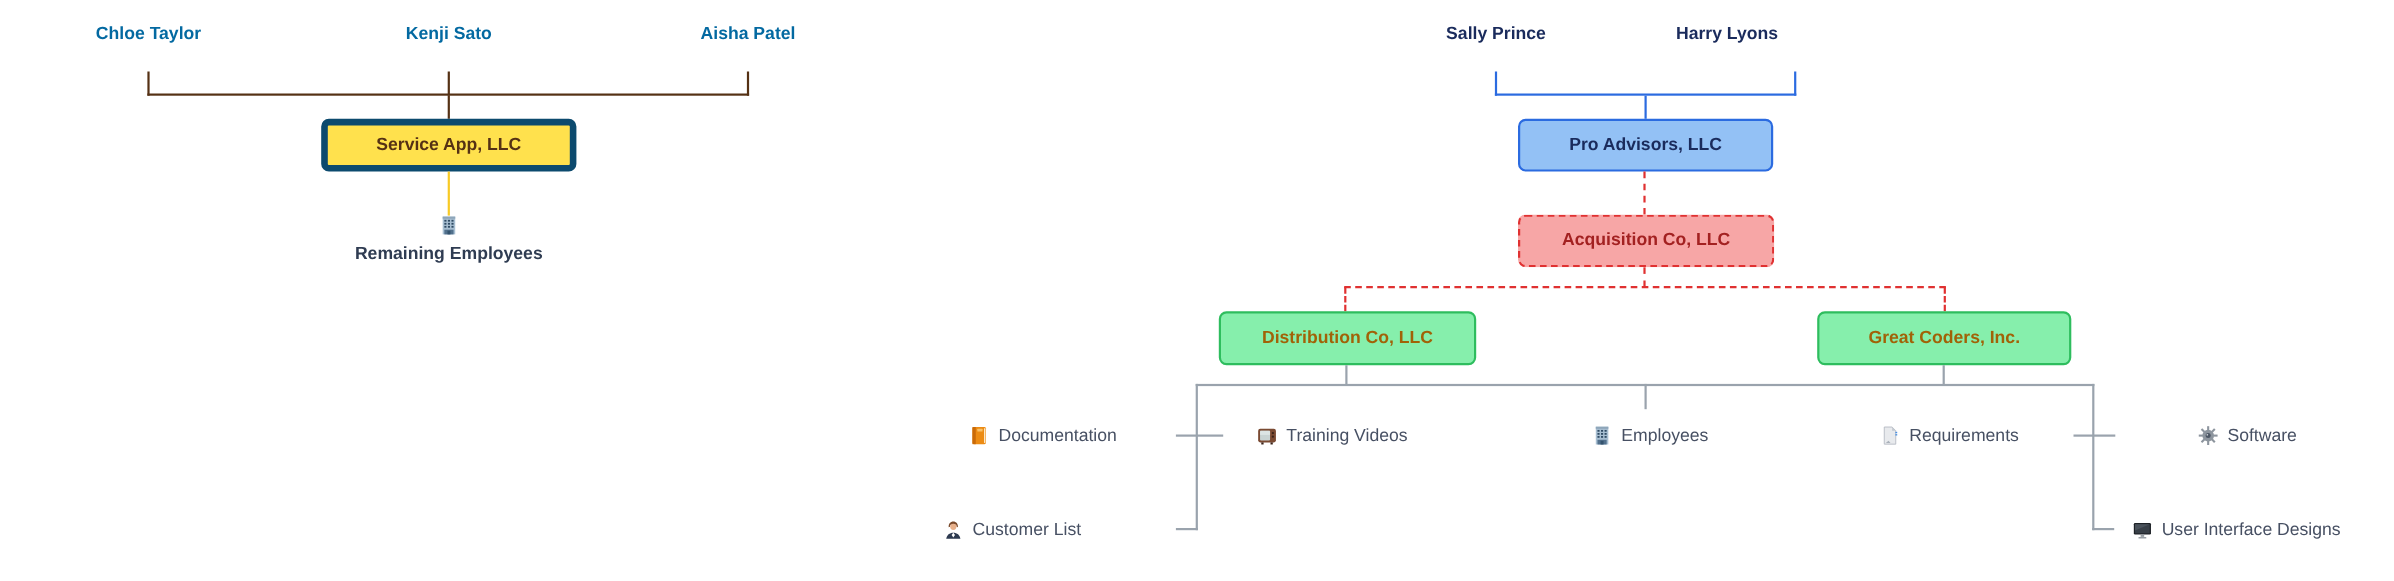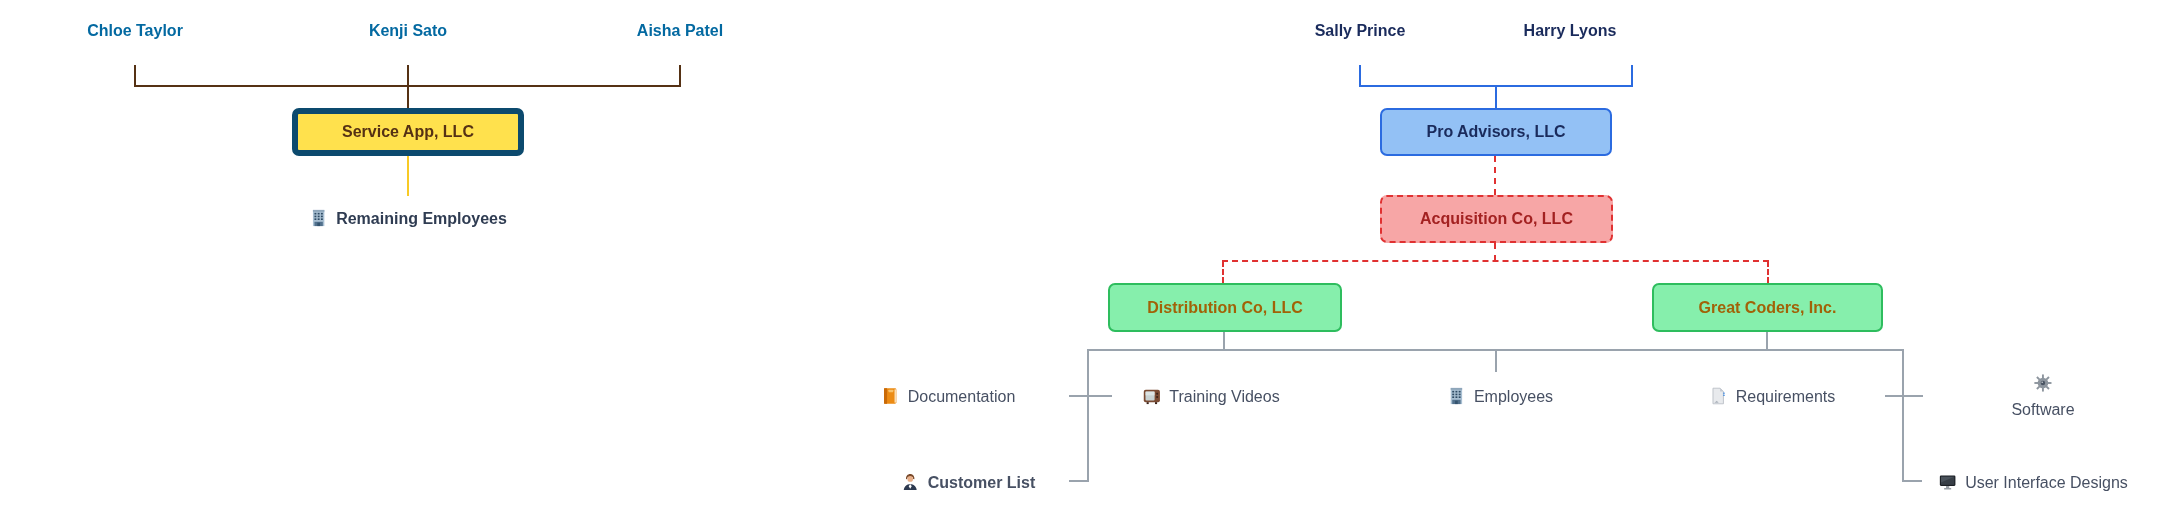--- a/index.html
+++ b/index.html
@@ -59,21 +59,21 @@
   <div class="vline l-line" style="left:679px;top:65px;height:22px;"></div>
   <div class="hline l-line" style="left:134px;top:85px;width:547px;"></div>
   <div class="vline l-line" style="left:407px;top:87px;height:21px;"></div>
 
   <div class="node l-box" style="left:292px;top:108px;width:232px;height:48px;">
     <span>Service App, LLC</span>
   </div>
 
   <div class="vline l-gold" style="left:407px;top:156px;height:40px;"></div>
 
-  <div class="asset l-asset" style="left:408px;top:218px;">
+  <div class="asset l-asset" style="left:408px;top:218px;flex-direction:column;">
     <svg width="19" height="19" viewBox="0 0 20 20">
       <rect x="4" y="1.5" width="12" height="17" fill="#a8bfd2"></rect>
       <rect x="4" y="1.5" width="12" height="2" fill="#8ea6ba"></rect>
       <g fill="#2e4a63">
         <rect x="5.6" y="4.6" width="2" height="1.7"></rect>
           <rect x="9" y="4.6" width="2" height="1.7"></rect>
           <rect x="12.4" y="4.6" width="2" height="1.7"></rect>
         <rect x="5.6" y="7.5" width="2" height="1.7"></rect>
           <rect x="9" y="7.5" width="2" height="1.7"></rect>
           <rect x="12.4" y="7.5" width="2" height="1.7"></rect>
@@ -176,40 +176,40 @@
     <svg width="19" height="19" viewBox="0 0 20 20">
       <path d="M4.5 1.8h7.5l3.5 3.5v12.9H4.5z" fill="#e8eaed" stroke="#b7bcc4" stroke-width="0.9"></path>
       <path d="M12 1.8v3.5h3.5z" fill="#c3c9d1"></path>
       <rect x="15.1" y="6.4" width="1.8" height="1.3" fill="#4a90e2"></rect>
       <rect x="15.1" y="8.6" width="1.8" height="1.3" fill="#4a90e2"></rect>
       <path d="M6 17.2l2.5-2.2 2 2.2z" fill="#aab1ba"></path>
     </svg>
     <span>Requirements</span>
   </div>
 
-  <div class="asset" style="left:2043px;top:396px;flex-direction:column;">
+  <div class="asset" style="left:2043px;top:396px;">
     <svg width="19" height="19" viewBox="0 0 20 20">
       <g fill="#8d959e">
         <rect x="9" y="1" width="2" height="4"></rect>
         <rect x="9" y="1" width="2" height="4" transform="rotate(45 10 10)"></rect>
         <rect x="9" y="1" width="2" height="4" transform="rotate(90 10 10)"></rect>
         <rect x="9" y="1" width="2" height="4" transform="rotate(135 10 10)"></rect>
         <rect x="9" y="1" width="2" height="4" transform="rotate(180 10 10)"></rect>
         <rect x="9" y="1" width="2" height="4" transform="rotate(225 10 10)"></rect>
         <rect x="9" y="1" width="2" height="4" transform="rotate(270 10 10)"></rect>
         <rect x="9" y="1" width="2" height="4" transform="rotate(315 10 10)"></rect>
         <circle cx="10" cy="10" r="5.6"></circle>
       </g>
       <circle cx="10" cy="10" r="2.4" fill="#4b5563"></circle>
       <circle cx="9.2" cy="9.2" r="0.8" fill="#d4d9dd"></circle>
     </svg>
     <span>Software</span>
   </div>
 
-  <div class="asset" style="left:968px;top:482px;font-weight:bold;">
+  <div class="asset" style="left:920px;top:482px;">
     <svg width="19" height="19" viewBox="0 0 20 20">
       <path d="M5.6 7.2c-.4-3.4 1.7-5.6 4.4-5.6s4.8 2.2 4.4 5.6l-1.3-.4-.4-2-5.4.1-.5 1.9z" fill="#7a4a2b"></path>
       <circle cx="10" cy="6.8" r="3" fill="#e8b08a"></circle>
       <path d="M3.2 18.3c.6-3.8 3.2-5.9 6.8-5.9s6.2 2.1 6.8 5.9z" fill="#2d3a50"></path>
       <path d="M10 12.4l-1.6 2.1 1.6 2.6 1.6-2.6z" fill="#ffffff"></path>
     </svg>
     <span>Customer List</span>
   </div>
 
   <div class="asset" style="left:2033px;top:482px;">

